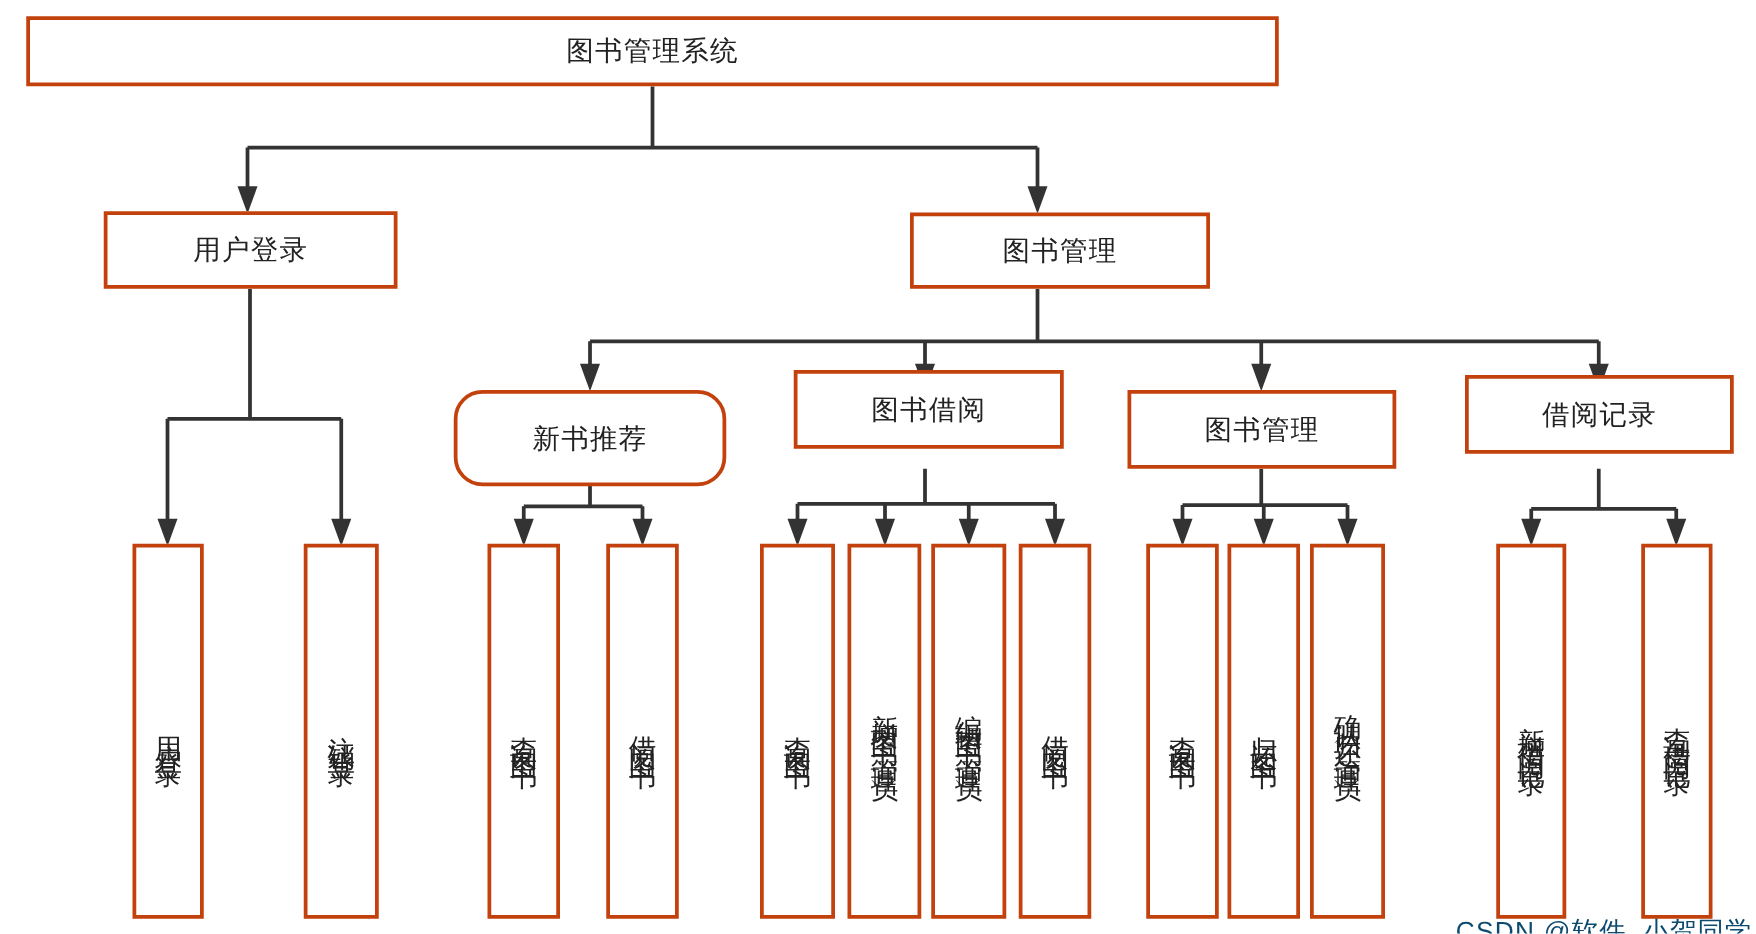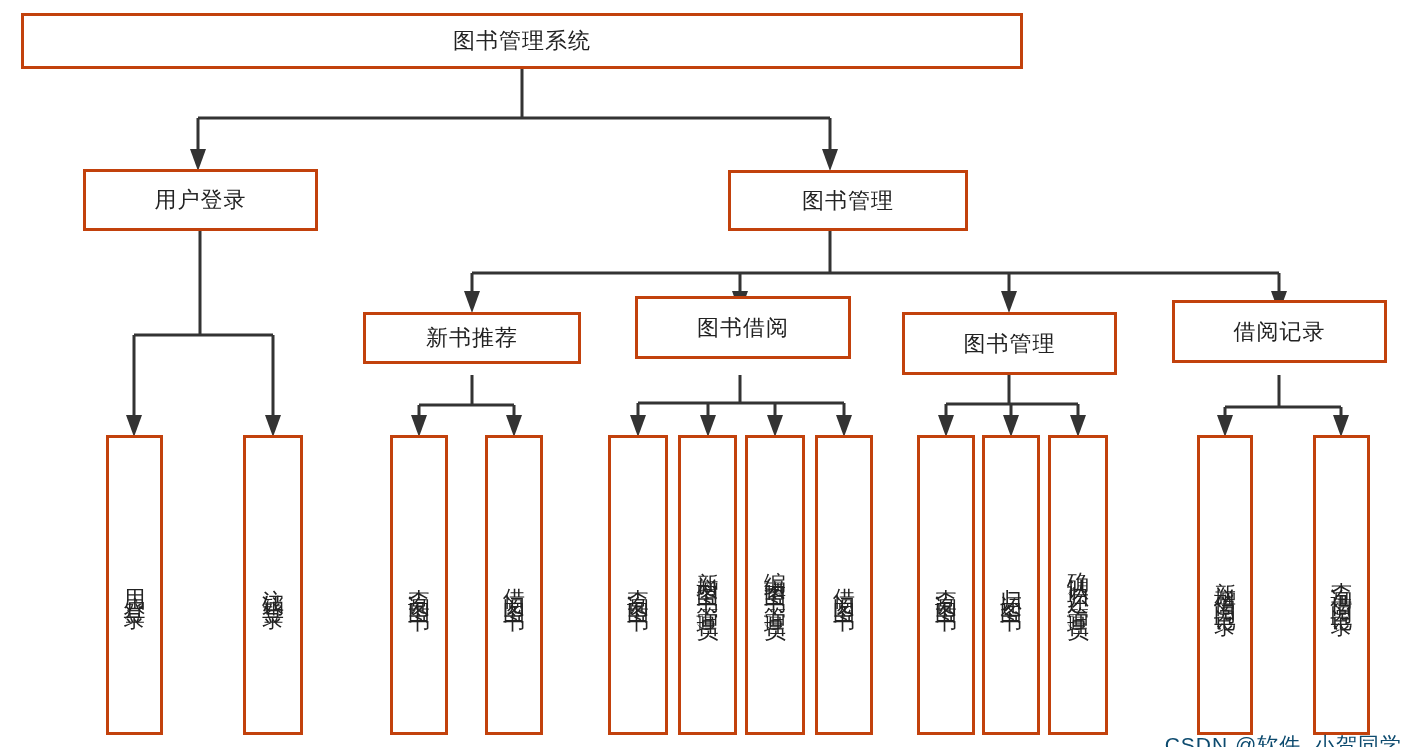--- a/index.html
+++ b/index.html
@@ -67,21 +67,21 @@
     <span class="label">图书管理系统</span>
   </div>
 
   <div class="box" style="left:83px;top:169px;width:235px;height:62px;">
     <span class="label">用户登录</span>
   </div>
   <div class="box" style="left:712px;top:170px;width:240px;height:61px;margin-left:16px;">
     <span class="label">图书管理</span>
   </div>
 
-  <div class="box" style="left:363px;top:312px;width:218px;height:52px;">
+  <div class="box" style="left:363px;top:312px;width:218px;height:77px;border-radius:23px;">
     <span class="label">新书推荐</span>
   </div>
   <div class="box" style="left:635px;top:296px;width:216px;height:63px;">
     <span class="label">图书借阅</span>
   </div>
   <div class="box" style="left:902px;top:312px;width:215px;height:63px;">
     <span class="label">图书管理</span>
   </div>
   <div class="box" style="left:1172px;top:300px;width:215px;height:63px;">
     <span class="label">借阅记录</span>

